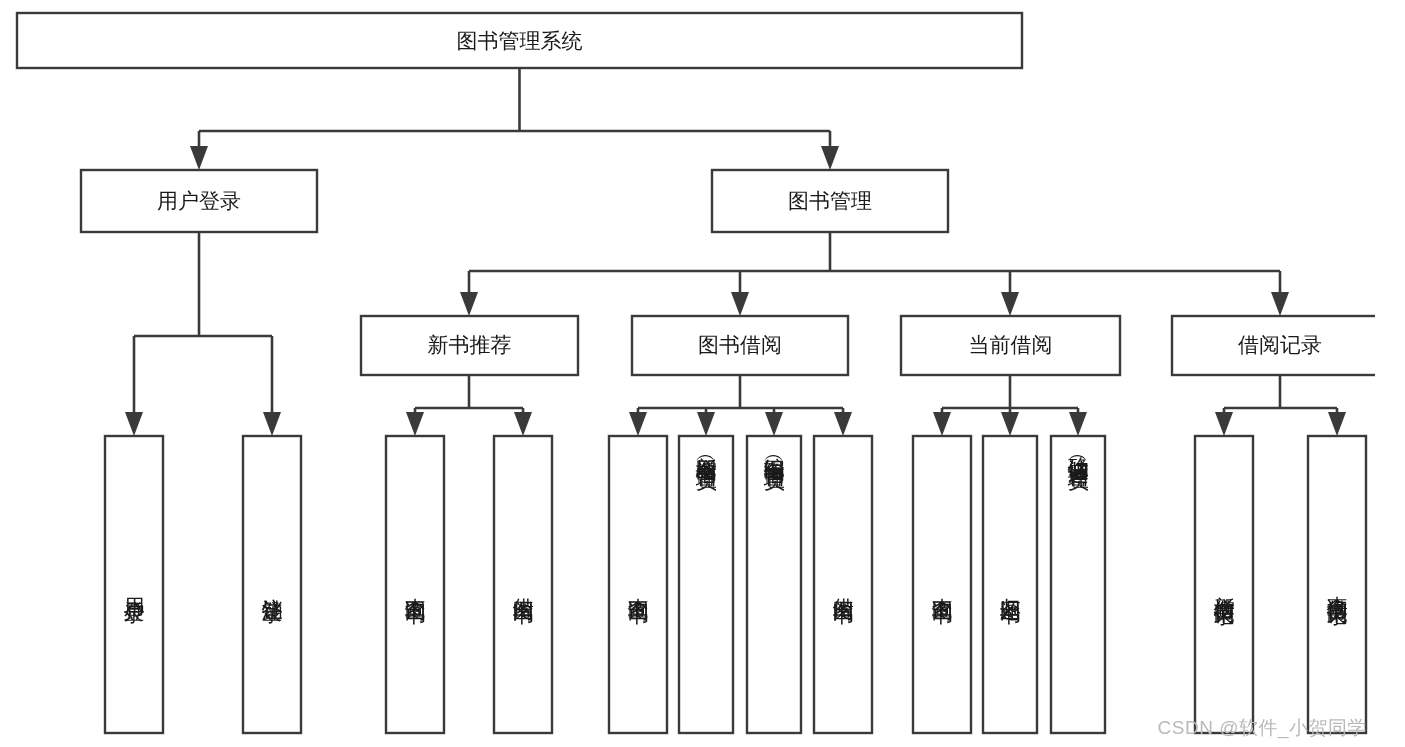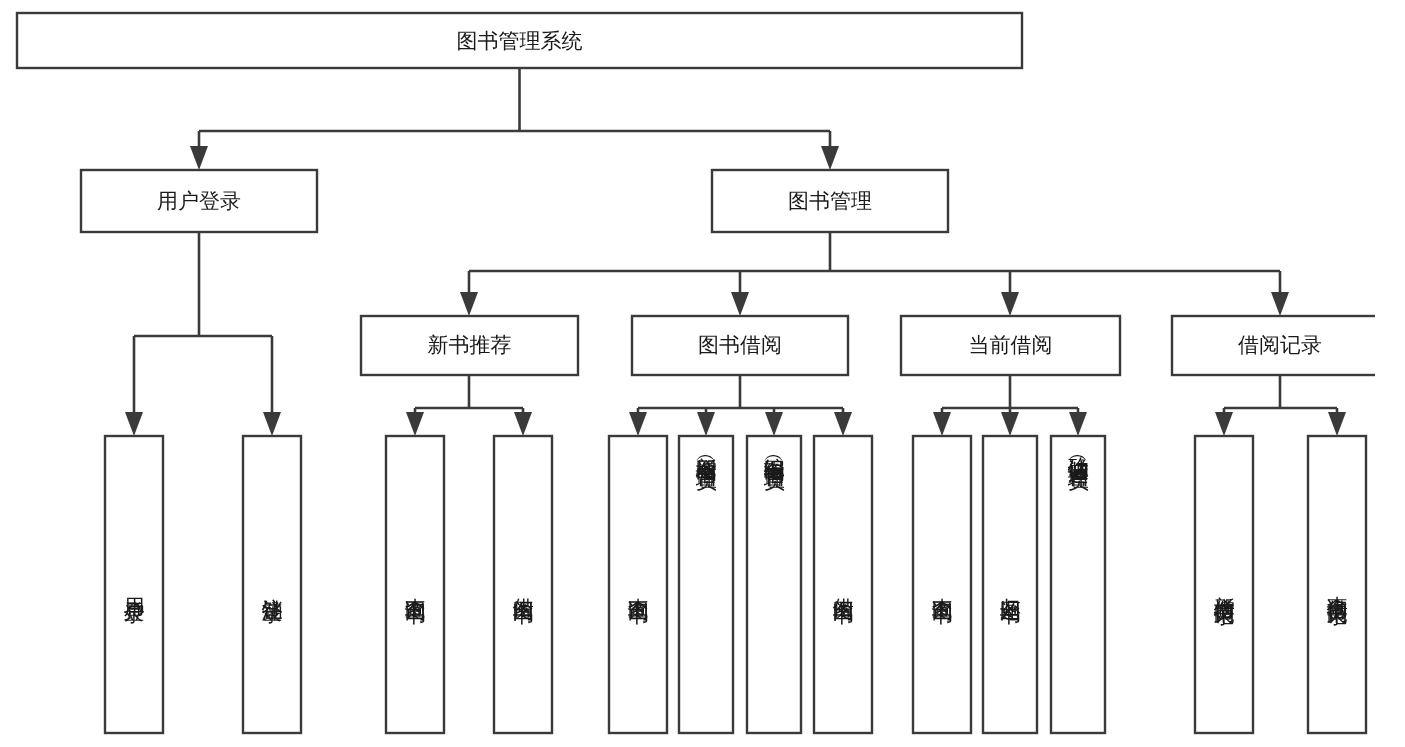--- a/index.html
+++ b/index.html
@@ -275,14 +275,15 @@
   <div class="leaf-label-wrap" style="left:1051px; top:440px; width:54px; height:289px; align-items:flex-start;">
     <span class="leaf-label">确认归还（管理员）</span>
   </div>
   <div class="leaf-label-wrap" style="left:1195px; top:436px; width:58px; height:297px;">
     <span class="leaf-label">新增借阅记录</span>
   </div>
   <div class="leaf-label-wrap" style="left:1308px; top:436px; width:58px; height:297px;">
     <span class="leaf-label">查询借阅记录</span>
   </div>
 
+  <div class="watermark">CSDN @软件_小贺同学</div>
 
 </div>
 
 </body></html>

